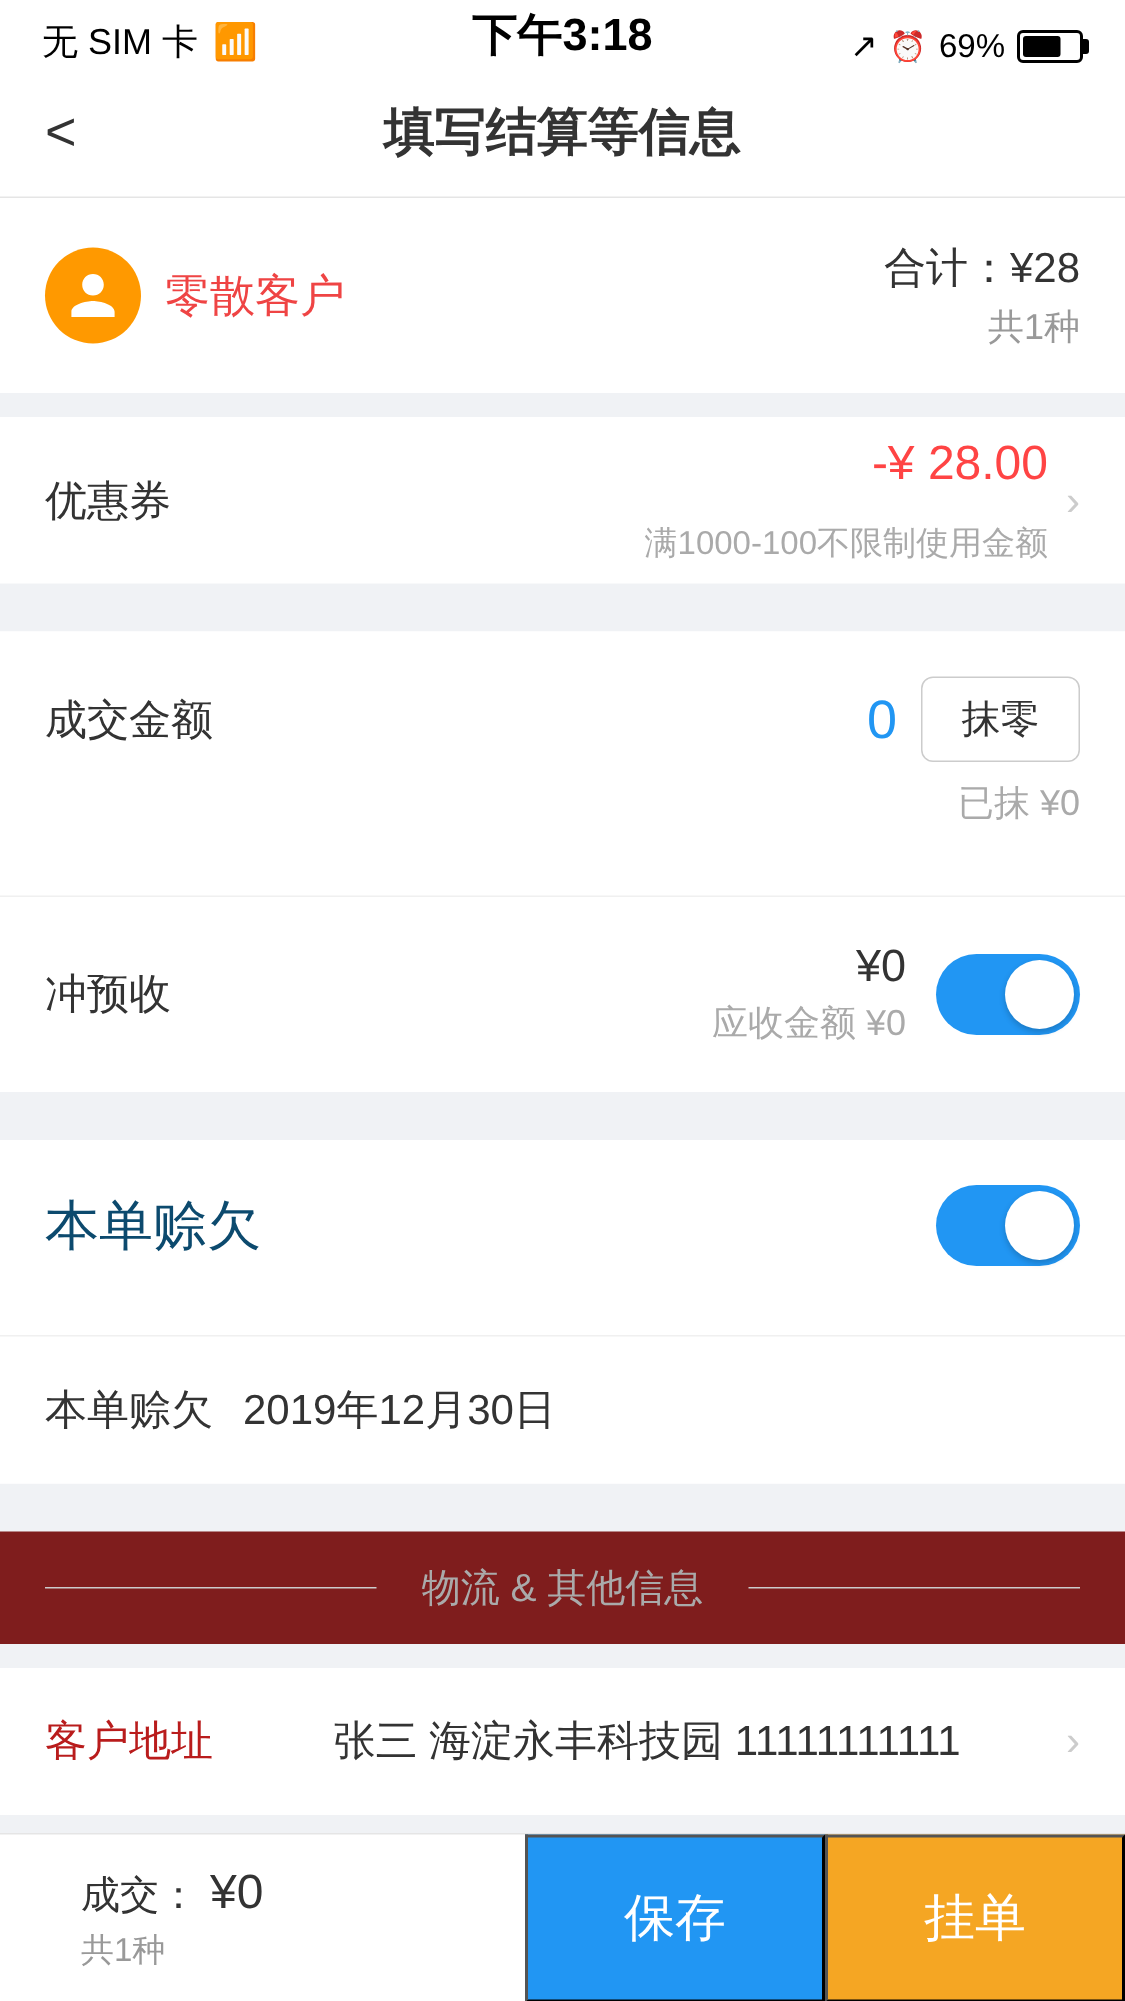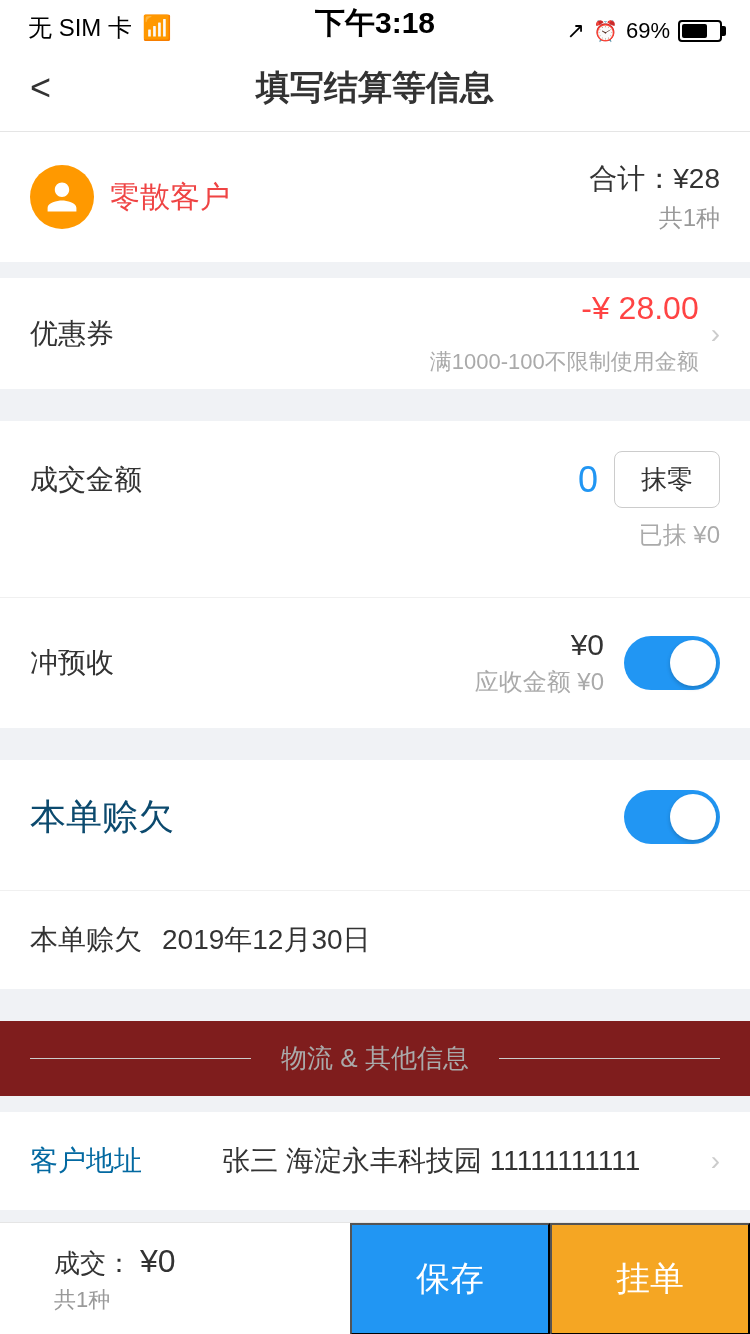--- a/index.html
+++ b/index.html
@@ -297,21 +297,21 @@
     .address-section {
       background: #fff;
       padding: 30px;
       display: flex;
       align-items: center;
       justify-content: space-between;
       margin-top: 16px;
     }
     .address-label {
       font-size: 28px;
-      color: #0369a1;
+      color: #b91c1c;
       white-space: nowrap;
       margin-right: 20px;
     }
     .address-value {
       font-size: 28px;
       color: #333;
       flex: 1;
       text-align: center;
     }
 

